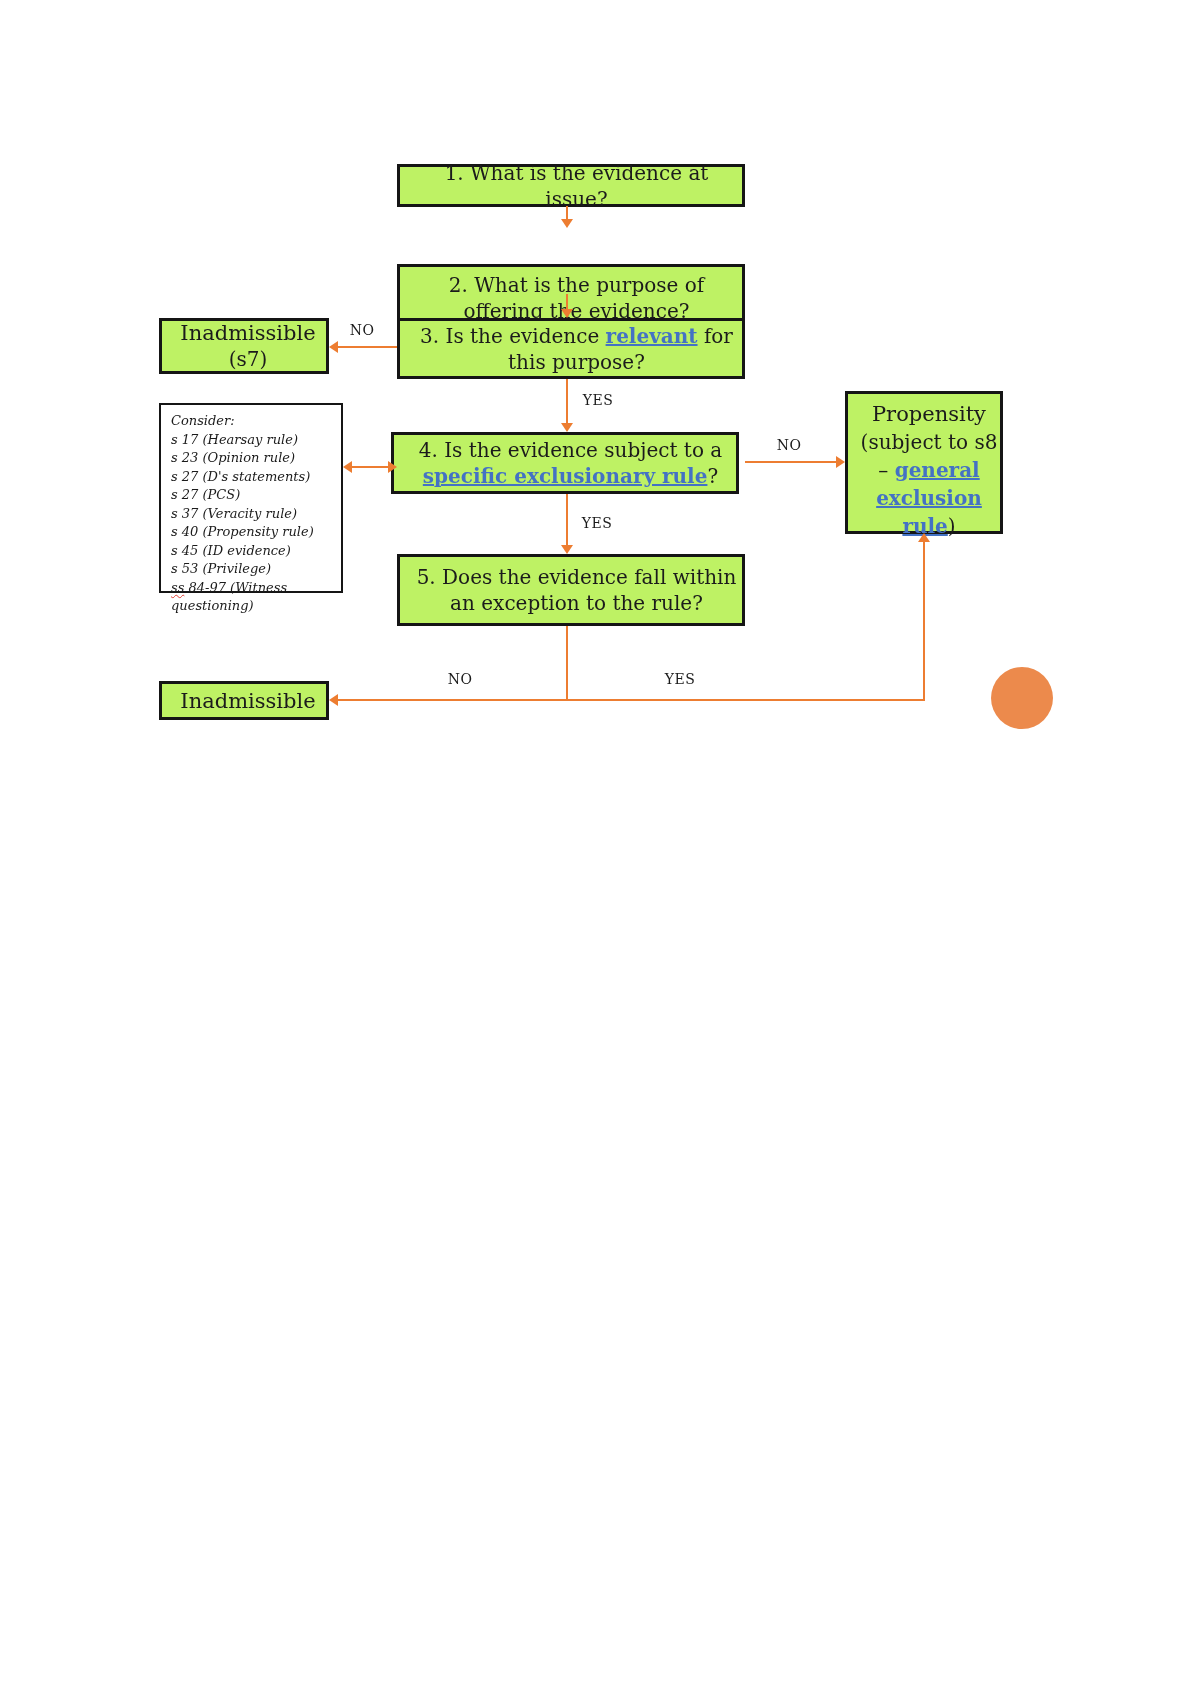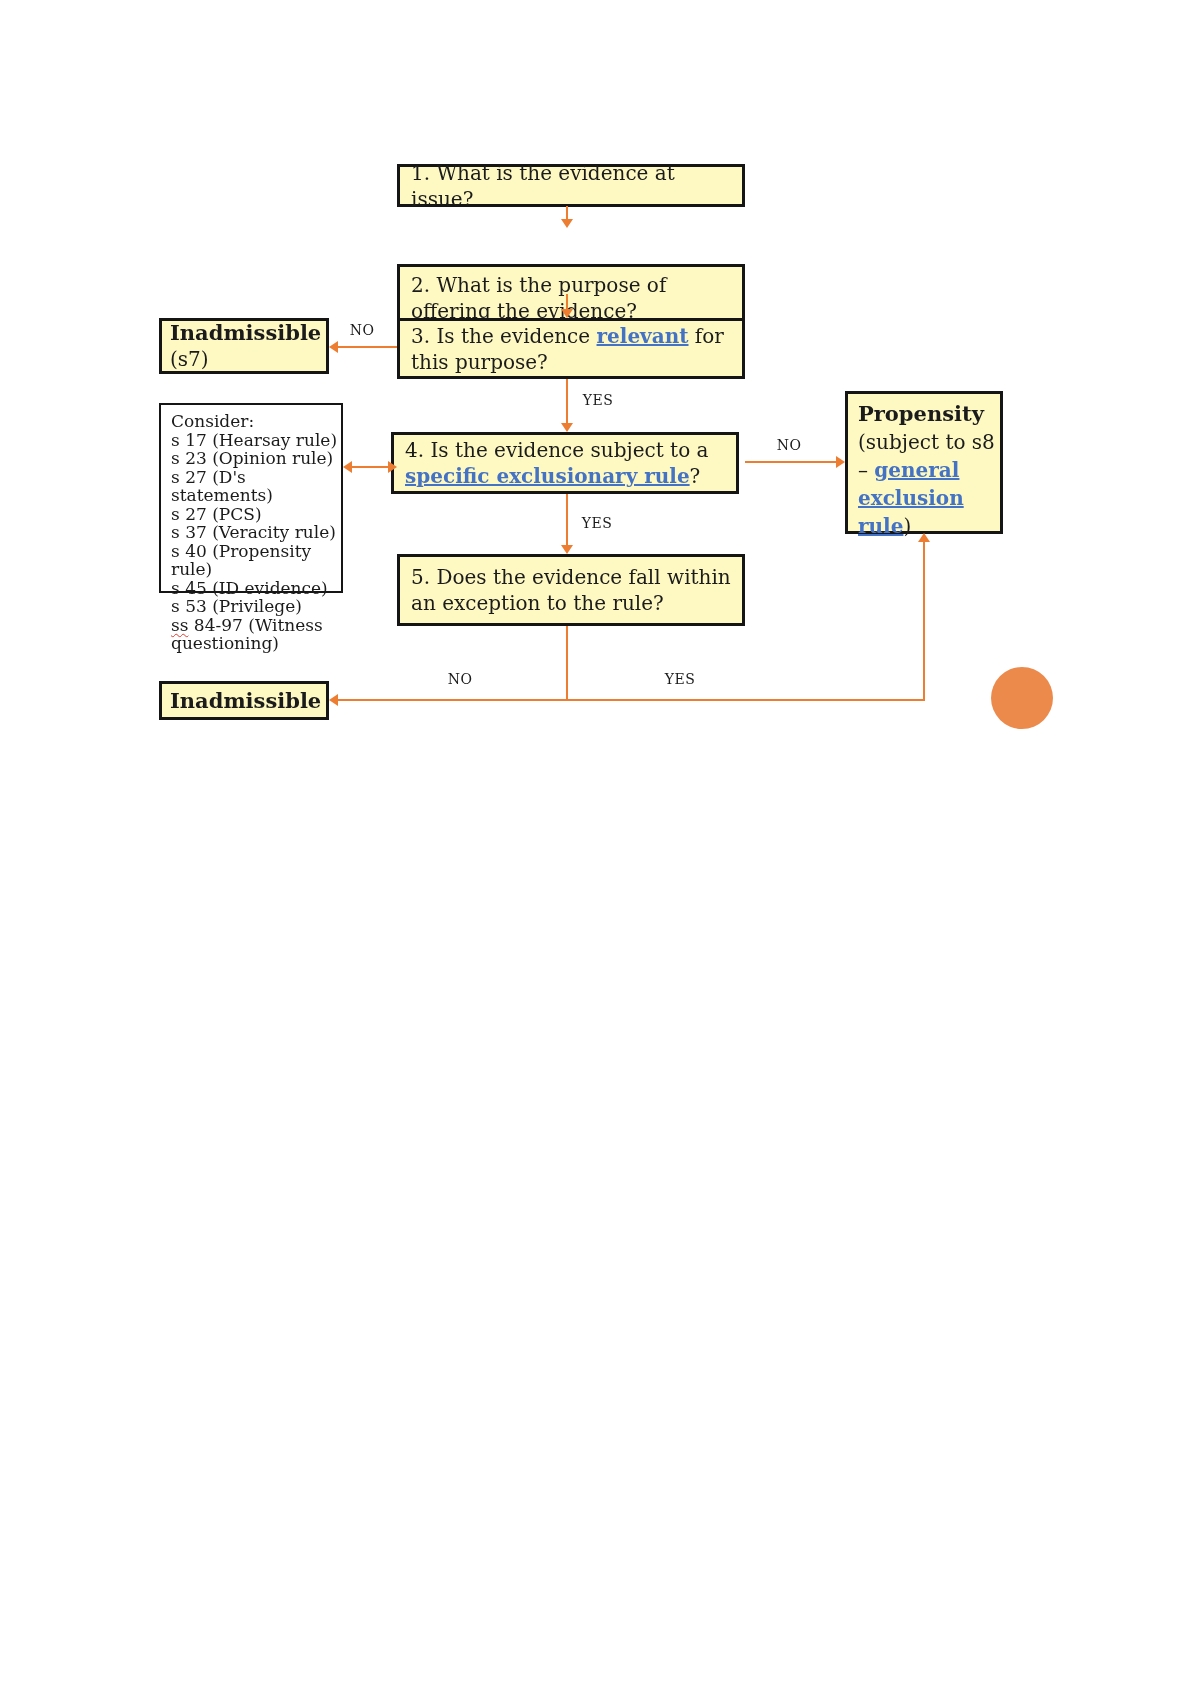--- a/index.html
+++ b/index.html
@@ -12,39 +12,40 @@
     --page-background:#FFFFFF;
   }
   html,body{margin:0;padding:0;}
   body{
     width:1200px;height:1698px;position:relative;overflow:hidden;
     background:var(--page-background);
     font-family:"DejaVu Serif", serif;
     color:var(--text-black);
   }
   .fbox{
-    position:absolute;background:#fef9c3;border:3px solid var(--border-black);
+    position:absolute;background:#bef264;border:3px solid var(--border-black);
     box-sizing:border-box;display:flex;flex-direction:column;justify-content:center;
-    padding:2px 0 2px 11px;font-size:20px;line-height:26px;
+    padding:2px 0 2px 11px;font-size:20px;line-height:26px;text-align:center;
   }
   .em{color:var(--highlight-blue);font-weight:bold;text-decoration:underline;}
-  .bold-title{font-weight:bold;font-size:21px;}
+  .bold-title{font-weight:normal;font-size:21px;}
   .lbl{position:absolute;font-size:14px;letter-spacing:0.5px;width:44px;text-align:center;}
   .line{position:absolute;background:var(--accent-orange);}
   .hline{height:2px;}
   .vline{width:2px;}
   .ah{position:absolute;width:0;height:0;}
   .ah-down{border-left:6px solid transparent;border-right:6px solid transparent;border-top:9px solid var(--accent-orange);}
   .ah-up{border-left:6px solid transparent;border-right:6px solid transparent;border-bottom:9px solid var(--accent-orange);}
   .ah-left{border-top:6px solid transparent;border-bottom:6px solid transparent;border-right:9px solid var(--accent-orange);}
   .ah-right{border-top:6px solid transparent;border-bottom:6px solid transparent;border-left:9px solid var(--accent-orange);}
   .consider{
     position:absolute;background:#fff;border:2px solid var(--border-black);
-    box-sizing:border-box;font-size:17px;line-height:18.5px;
+    box-sizing:border-box;font-size:13px;line-height:18.5px;
     padding:7px 4px 8px 10px;
+    font-style:italic;
   }
   .squiggle{
     text-decoration-line:underline;
     text-decoration-style:wavy;
     text-decoration-color:var(--squiggle-red);
     text-decoration-thickness:1px;
     text-underline-offset:2px;
     text-align:right;
   }
   .admissible{justify-content:flex-start;padding-top:6px;line-height:28px;}

